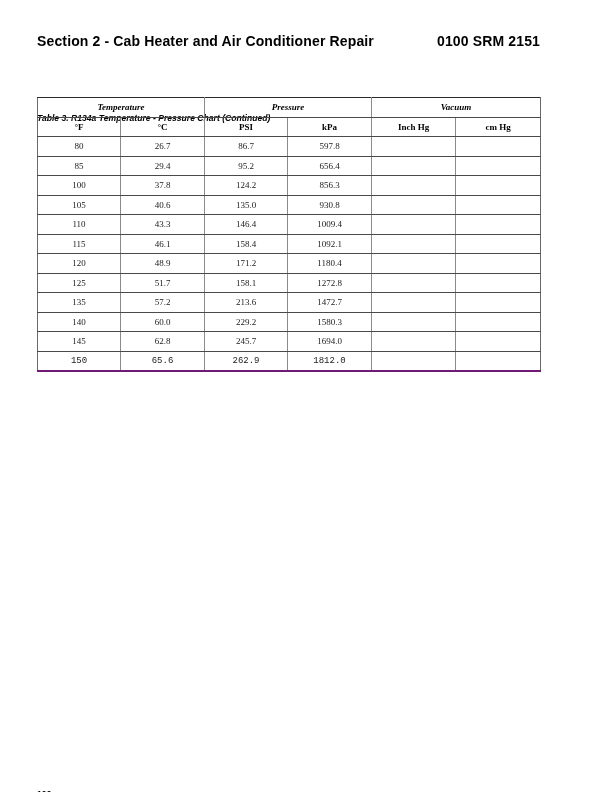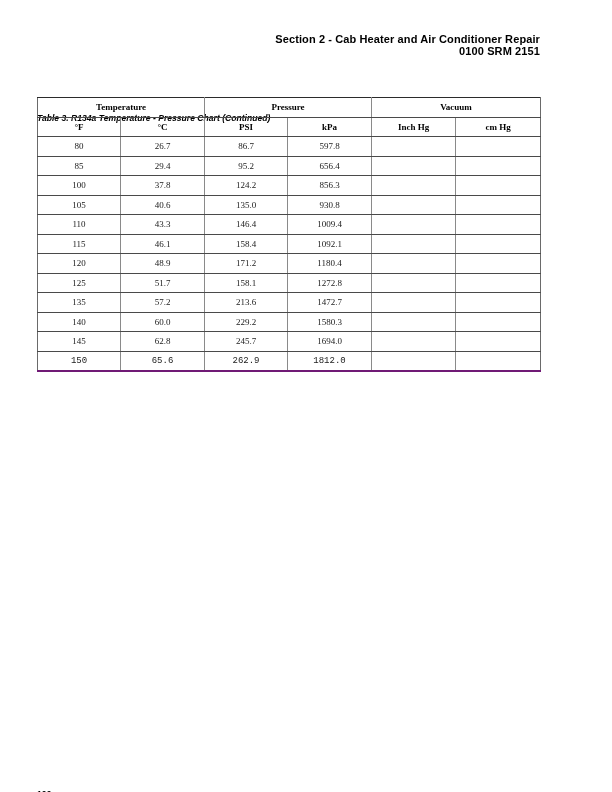--- a/index.html
+++ b/index.html
@@ -17,27 +17,26 @@
   }
 
   
   .page-header {
     position: absolute;
     left: 37px;
     top: 33px;
     width: 503px;
     display: flex;
     justify-content: space-between;
-    align-items: flex-end;
+    align-items: center;
     font-family: "Liberation Sans", sans-serif;
     font-weight: bold;
-    font-size: 11px;
+    font-size: 14px;
     letter-spacing: 0.01em;
     color: #000;
-    flex-direction: column;
   }
   .page-header .hdr-left  { white-space: nowrap; }
   .page-header .hdr-right { white-space: nowrap; }
 
   
   .table-caption {
     position: absolute;
     left: 37px;
     top: 81px;
     width: 503px;
@@ -80,20 +79,21 @@
   table.data-table th {
     font-weight: bold;
     color: #000;
   }
   
   table.data-table {
     border: 1px solid #6a6a6a;
   }
   table.data-table tr:first-child th {
     border-top: 1px solid #2b2b2b;
+    font-style: italic;
   }
   table.data-table tr:last-child td {
     border-bottom: 2px solid #701a75;
     font-family: Liberation Mono, monospace;
   }
   table.data-table th:first-child,
   table.data-table td:first-child {
     border-left: 1px solid #6a6a6a;
   }
   table.data-table th:last-child,

